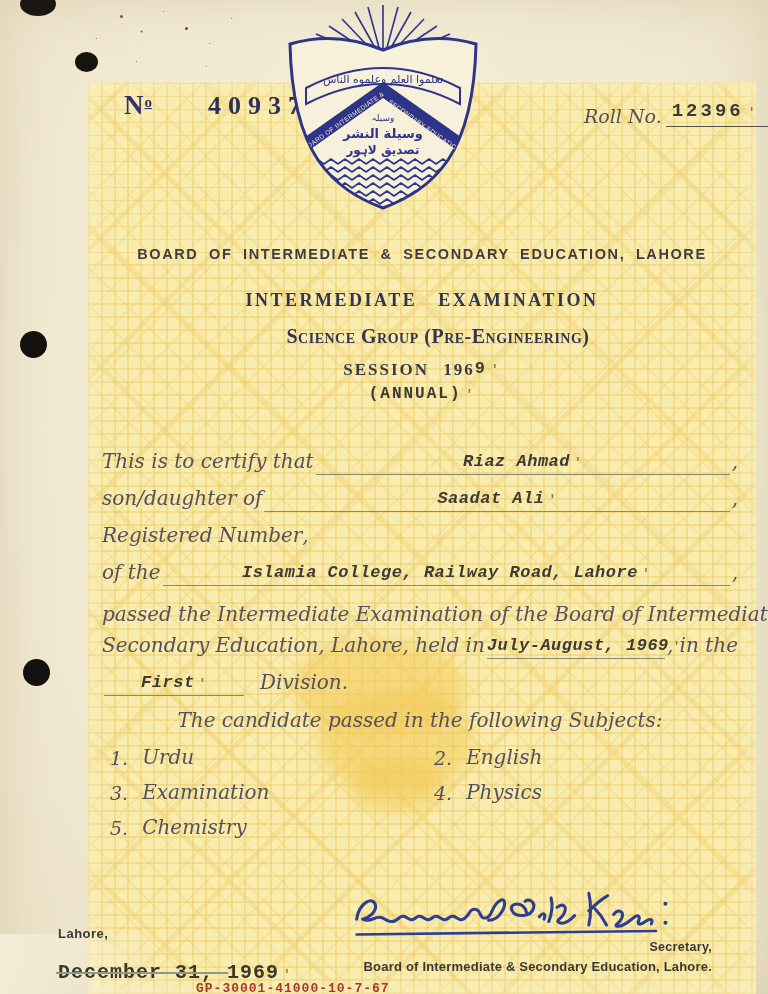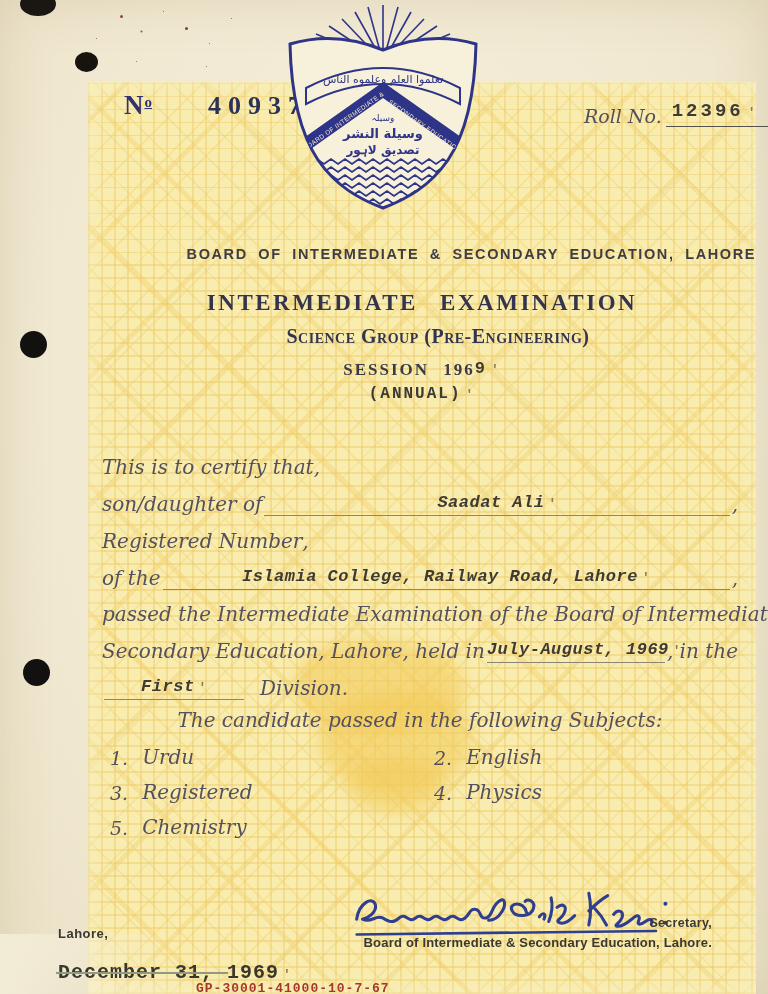--- a/index.html
+++ b/index.html
@@ -45,59 +45,59 @@
   .roll{position:absolute;left:496px;top:14px;width:210px;display:flex;align-items:flex-end;z-index:4;}
   .script{font-family:"DejaVu Serif",serif;font-style:italic;color:#55505e;}
   .roll-label{font-size:19px;white-space:nowrap;}
   .roll-fill{position:relative;flex:1;border-bottom:1.5px solid #55524a;height:30px;margin-left:4px;}
   .roll-typed{position:absolute;left:6px;bottom:4px;font-family:"Liberation Mono","DejaVu Sans Mono",monospace;
      font-size:19px;font-weight:bold;letter-spacing:3px;color:#3f3b33;white-space:nowrap;}
   .tick::after{content:"\2032";color:#8a7a50;font-size:13px;margin-left:4px;font-style:normal;}
 
   .emblem{position:absolute;left:272px;top:4px;width:222px;height:206px;z-index:4;}
 
-  .board-line{position:absolute;left:0;top:164px;width:100%;text-align:right;font-size:14.5px;font-weight:bold;
+  .board-line{position:absolute;left:0;top:164px;width:100%;text-align:center;font-size:14.5px;font-weight:bold;
      letter-spacing:1.6px;word-spacing:5px;color:#3e3c46;z-index:4;}
   .title{position:absolute;left:0;top:208px;width:100%;text-align:center;margin:0;
-     font-family:"Liberation Serif","DejaVu Serif",serif;font-size:23px;font-weight:bold;
+     font-family:"Liberation Serif","DejaVu Serif",serif;font-size:18px;font-weight:bold;
      letter-spacing:2.5px;word-spacing:14px;color:#34344e;z-index:4;}
   .group{position:absolute;left:16px;top:243px;width:100%;text-align:center;
      font-family:"Liberation Serif","DejaVu Serif",serif;font-variant:small-caps;font-size:20px;font-weight:bold;
      letter-spacing:.5px;color:#34344e;z-index:4;}
   .session{position:absolute;left:0;top:277px;width:100%;text-align:center;
      font-family:"Liberation Serif","DejaVu Serif",serif;font-size:17px;font-weight:bold;
      letter-spacing:2px;word-spacing:8px;color:#3a3a4a;z-index:4;}
   .typed{font-family:"Liberation Mono","DejaVu Sans Mono",monospace;color:#3f3b33;}
   .session-typed{font-size:17px;font-weight:bold;vertical-align:2px;}
   .annual{position:absolute;left:0;top:303px;width:100%;text-align:center;
      font-family:"Liberation Mono","DejaVu Sans Mono",monospace;font-size:16px;font-weight:bold;
      letter-spacing:2px;color:#3c3a36;z-index:4;}
 
   
   .form{position:absolute;left:14px;top:360px;width:636px;z-index:4;font-size:20px;}
-  .frow{position:relative;display:flex;align-items:flex-end;height:37px;}
+  .frow{position:relative;display:flex;align-items:center;height:37px;}
   .flabel{white-space:nowrap;font-size:20px;}
   .fill{position:relative;flex:1;border-bottom:1.5px solid #8b8777;height:28px;margin:0 2px;}
   .fill .typed-val{position:absolute;left:0;right:0;bottom:3px;text-align:center;
      font-family:"Liberation Mono","DejaVu Sans Mono",monospace;font-size:17px;font-weight:bold;
      letter-spacing:.5px;color:#3f3b33;white-space:nowrap;}
   .fcomma{font-size:20px;}
   .passage{height:36px;align-items:flex-end;}
   .fixed-fill{flex:0 0 140px;}
   .div-row .flabel{margin-left:14px;}
   .intro{display:block;text-align:center;height:34px;line-height:40px;}
   .srow{display:flex;height:35px;align-items:flex-end;}
   .sitem{display:flex;width:50%;align-items:flex-end;}
   .snum{font-size:19px;margin:0 14px 0 8px;}
   .sname{font-size:20px;}
   .sitem.right .snum{margin-left:14px;}
 
   
   .signature{position:absolute;left:345px;top:872px;width:358px;height:66px;z-index:4;}
-  .sec-block{position:absolute;right:56px;top:916px;width:420px;text-align:right;z-index:4;color:#3b3833;}
+  .sec-block{position:absolute;right:56px;top:940px;width:420px;text-align:right;z-index:4;color:#3b3833;}
   .sec-label{font-size:12.5px;font-weight:bold;letter-spacing:.3px;}
   .sec-board{font-size:13px;font-weight:bold;margin-top:5px;letter-spacing:.2px;}
   .place-block{position:absolute;left:58px;top:926px;z-index:4;color:#3b3833;}
   .place{font-size:13px;font-weight:bold;letter-spacing:.5px;}
   .date{font-family:"Liberation Mono","DejaVu Sans Mono",monospace;font-size:20px;font-weight:bold;
      letter-spacing:1px;color:#3a362e;margin-top:20px;white-space:nowrap;}
   .date-line{position:absolute;left:56px;top:972px;width:172px;height:2px;background:#8e9a84;z-index:4;}
   .imprint{position:absolute;left:196px;top:981px;font-family:"Liberation Mono","DejaVu Sans Mono",monospace;
      font-size:13px;font-weight:bold;color:#a63828;letter-spacing:1px;z-index:4;}
 </style>
@@ -124,20 +124,23 @@
     <h1 class="title">INTERMEDIATE EXAMINATION</h1>
     <div class="group">Science Group (Pre-Engineering)</div>
     <div class="session">
       <span>SESSION 196</span><span class="typed session-typed tick">9</span>
     </div>
     <div class="annual tick">(ANNUAL)</div>
 
     <div class="form script">
       <div class="frow">
         <span class="flabel">This is to certify that</span>
+        <span class="fill">
+            <span class="typed-val tick">Riaz Ahmad</span>
+          </span>
         <span class="fcomma">,</span>
       </div>
       <div class="frow">
         <span class="flabel">son/daughter of</span>
         <span class="fill">
             <span class="typed-val tick">Saadat Ali</span>
           </span>
         <span class="fcomma">,</span>
       </div>
       <div class="frow">
@@ -177,21 +180,21 @@
             <span class="sname">Urdu</span>
           </span>
           <span class="sitem right">
             <span class="snum">2.</span>
             <span class="sname">English</span>
           </span>
         </div>
         <div class="srow">
           <span class="sitem">
             <span class="snum">3.</span>
-            <span class="sname">Registered</span>
+            <span class="sname">Examination</span>
           </span>
           <span class="sitem right">
             <span class="snum">4.</span>
             <span class="sname">Physics</span>
           </span>
         </div>
         <div class="srow">
           <span class="sitem">
             <span class="snum">5.</span>
             <span class="sname">Chemistry</span>

